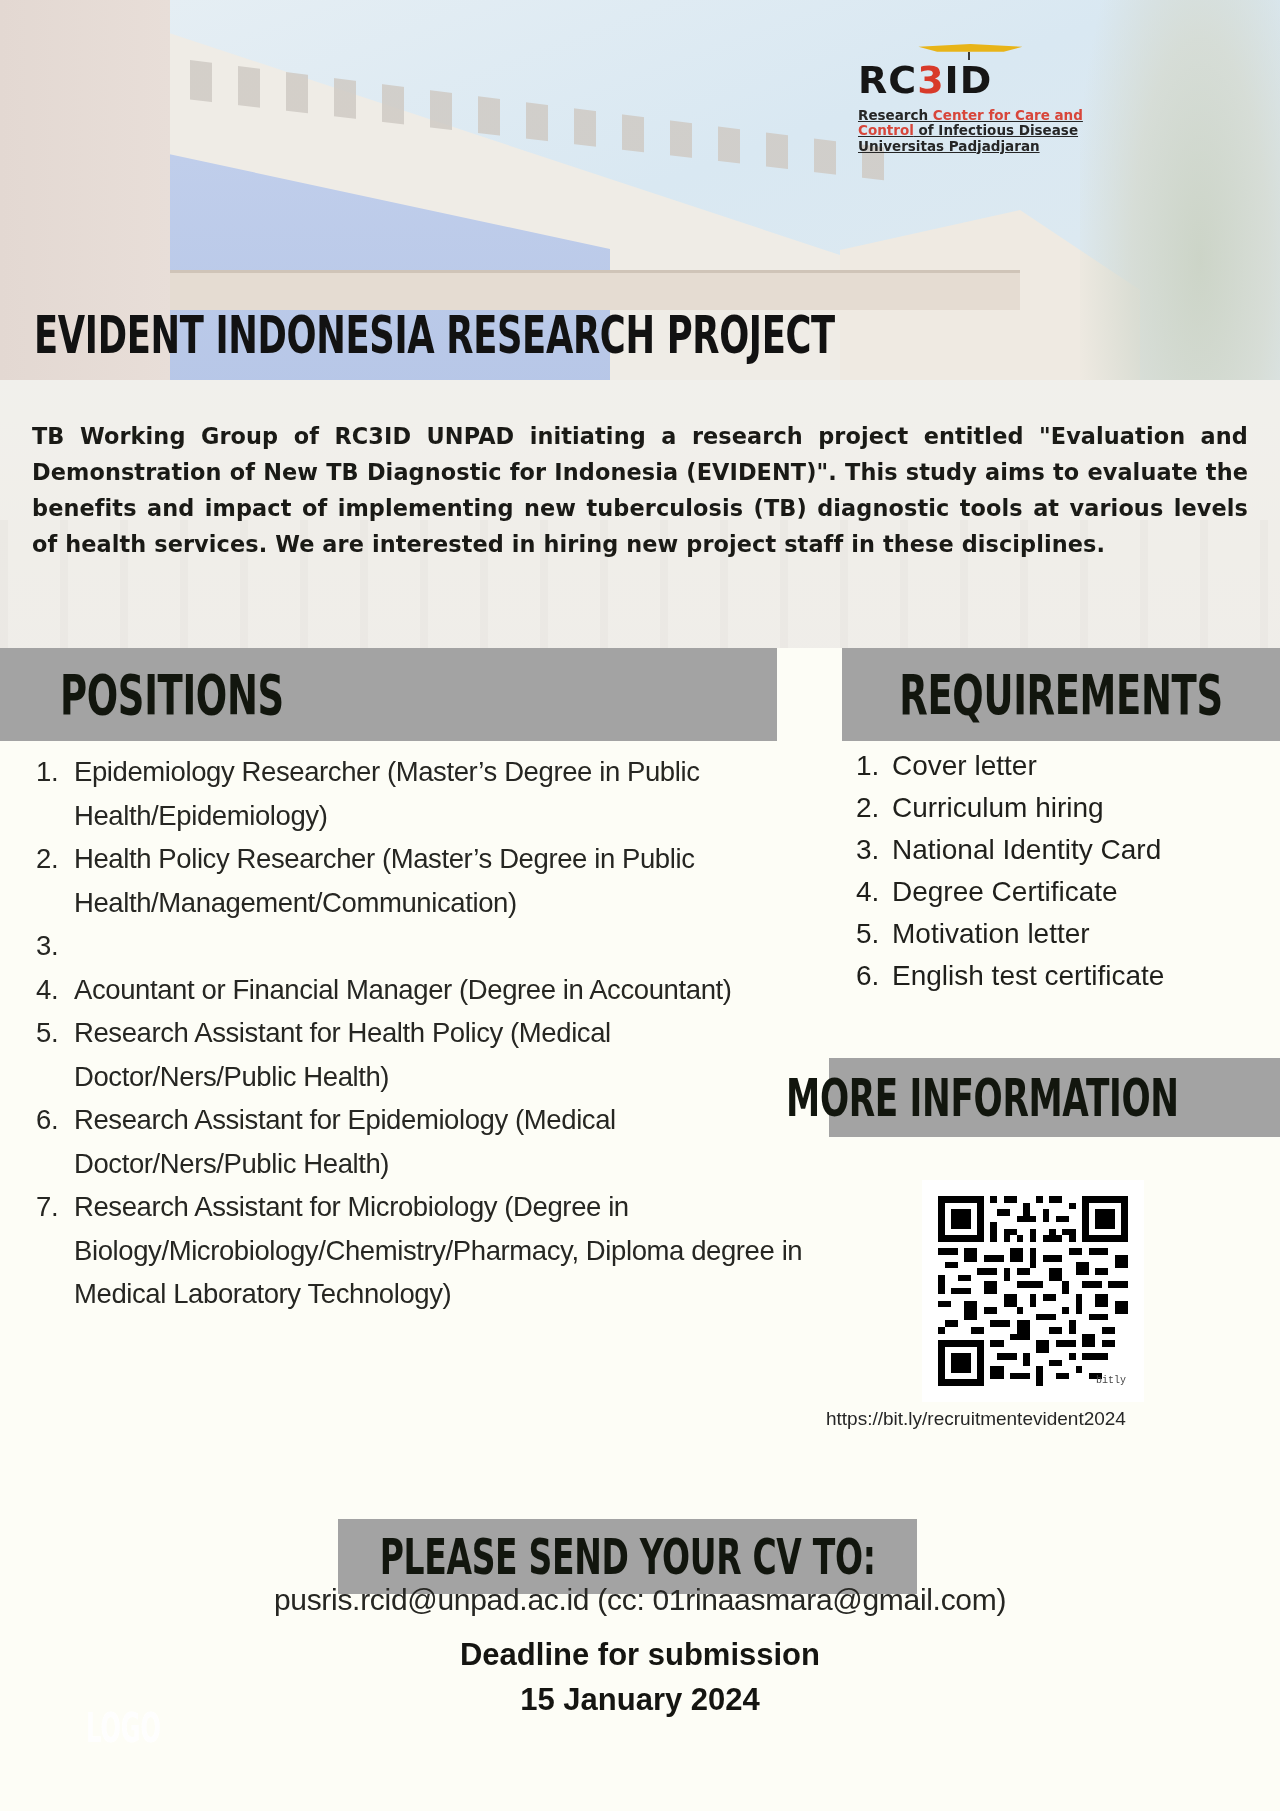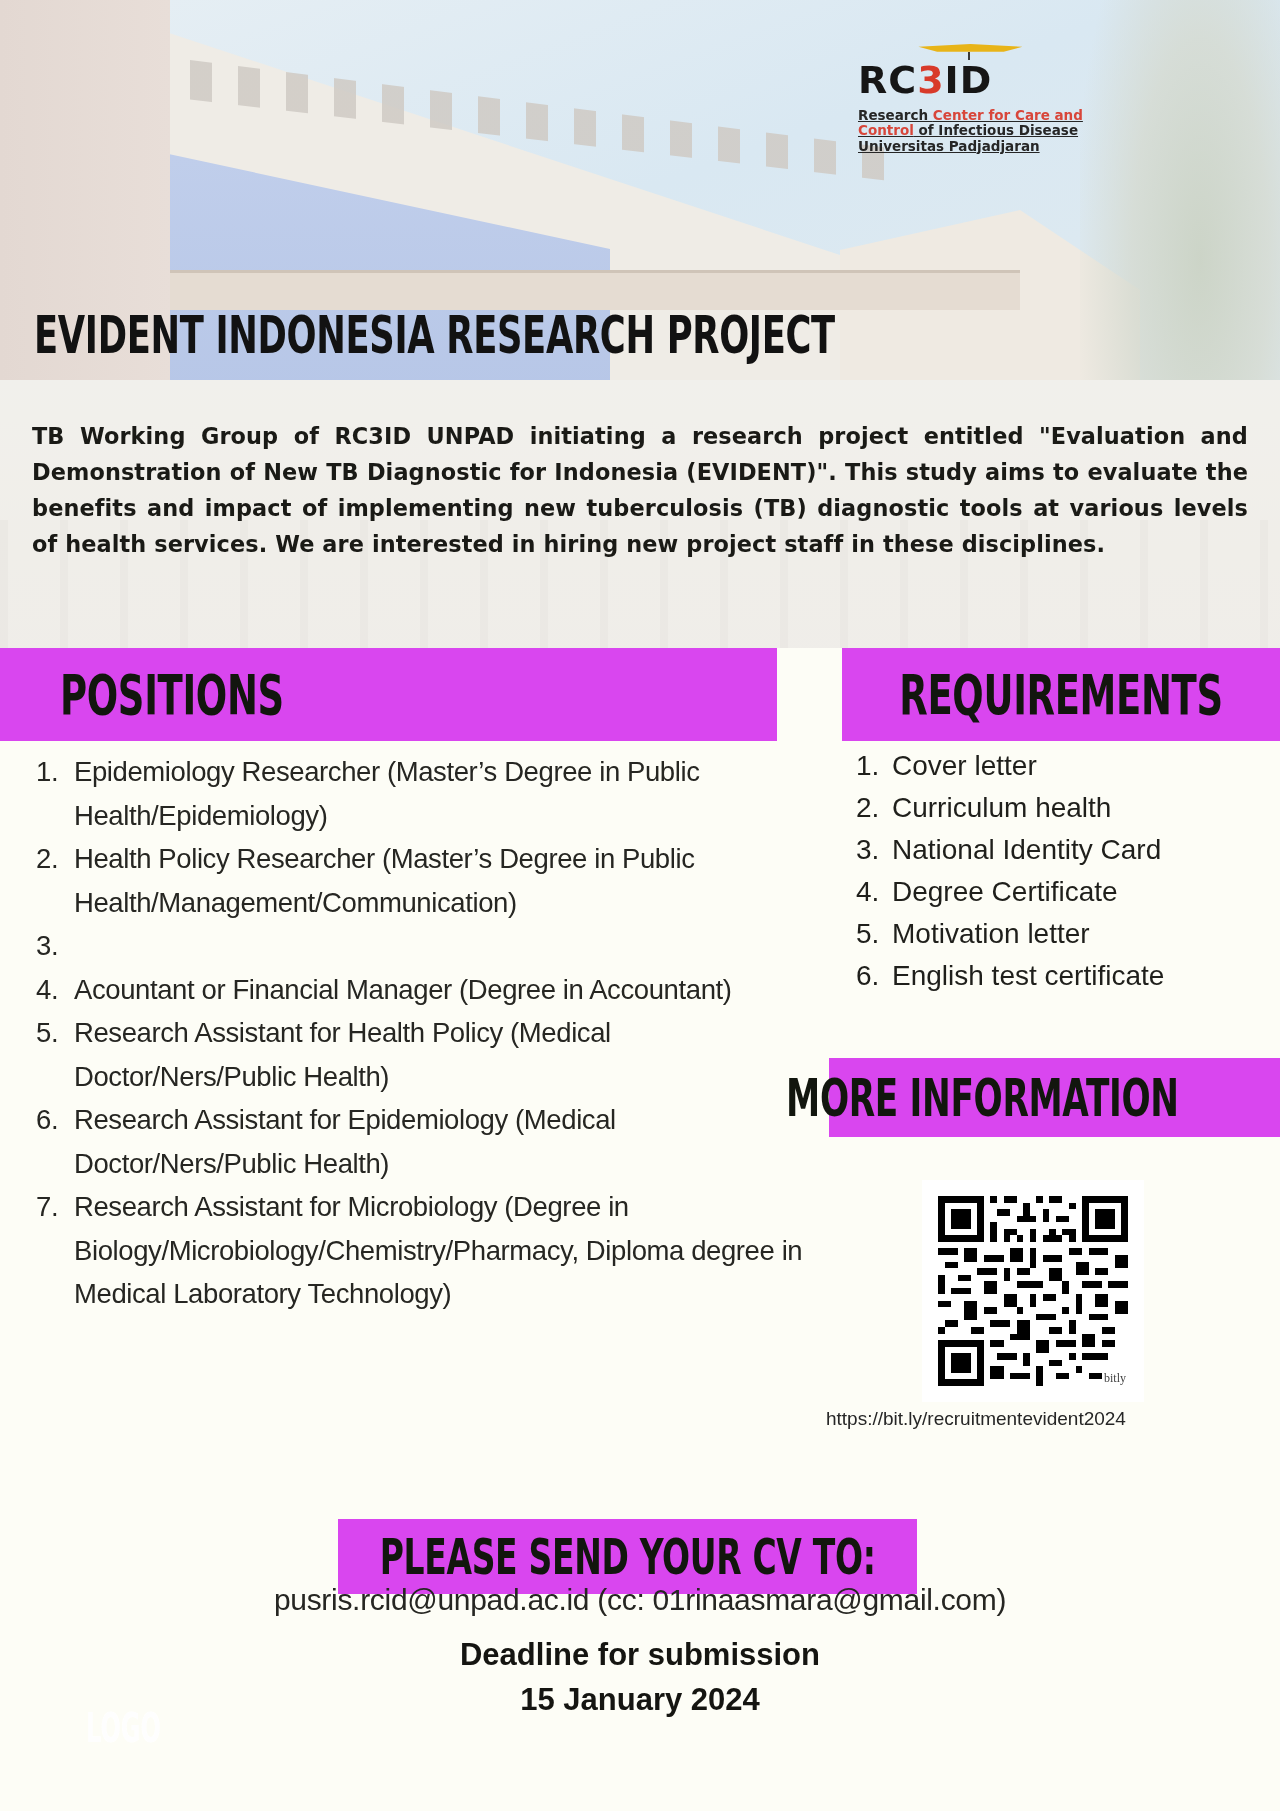--- a/index.html
+++ b/index.html
@@ -85,21 +85,21 @@
     }
 
     
     .intro {
       position: absolute; left: 32px; top: 418px; width: 1216px;
       font-family: "DejaVu Sans", sans-serif; font-weight: bold; font-size: 22.4px; line-height: 36px;
       text-align: justify; color: #1a1a16; letter-spacing: 0.1px;
     }
 
     
-    .bar { position: absolute; background: #d946ef; display: flex; align-items: center; }
+    .bar { position: absolute; background: #a3a3a3; display: flex; align-items: center; }
     .bar .label {
       font-family: "DejaVu Sans", sans-serif; font-weight: bold; color: #12160e; white-space: nowrap;
       transform: scaleX(0.66); letter-spacing: -0.5px;
     }
     .bar-positions { left: 0; top: 648px; width: 777px; height: 93px; }
     .bar-positions .label { font-size: 56px; margin-left: 60px; transform-origin: left center; }
     .bar-requirements { left: 842px; top: 648px; width: 438px; height: 93px; justify-content: center; }
     .bar-requirements .label { font-size: 56px; transform-origin: center center; }
     .bar-moreinfo { left: 829px; top: 1058px; width: 451px; height: 79px; justify-content: flex-end; }
     .bar-moreinfo .label { font-size: 52px; transform-origin: center center; }
@@ -120,21 +120,21 @@
       position: absolute; left: 856px; top: 745px; width: 420px; list-style: none;
       font-family: "Liberation Sans", sans-serif; font-size: 28px; line-height: 42px; color: #1f1f1b;
     }
     .req-list li { display: flex; }
     .req-list .num { width: 36px; flex: none; }
 
     
     .qr-wrap { position: absolute; left: 922px; top: 1180px; width: 222px; height: 222px; background: #ffffff; display: flex; align-items: center; justify-content: center; }
     .qr { width: 190px; height: 190px; position: relative; }
     .qr svg { width: 190px; height: 190px; display: block; }
-    .qr-brand { position: absolute; right: 2px; bottom: 0; font-size: 12px; color: #444; font-family: Liberation Serif, serif; padding-left: 32px; }
+    .qr-brand { position: absolute; right: 2px; bottom: 0; font-size: 10px; color: #444; font-family: Liberation Mono, monospace; padding-left: 32px; }
     .qr-url { position: absolute; left: 826px; top: 1408px; width: 420px; font-family: "Liberation Sans", sans-serif; font-size: 19px; color: #262626; }
 
     
     .send-email { position: absolute; left: 0; top: 1583px; width: 1280px; text-align: center; font-family: "Liberation Sans", sans-serif; font-size: 30px; color: #262622; letter-spacing: -0.3px; }
     .deadline-label { position: absolute; left: 0; top: 1637px; width: 1280px; text-align: center; font-family: "Liberation Sans", sans-serif; font-weight: bold; font-size: 31px; color: #151511; }
     .deadline-date { position: absolute; left: 0; top: 1682px; width: 1280px; text-align: center; font-family: "Liberation Sans", sans-serif; font-weight: bold; font-size: 31px; color: #151511; }
     .logo-placeholder { position: absolute; left: 86px; top: 1705px; font-family: "DejaVu Sans", sans-serif; font-weight: bold; font-size: 40px; color: #ffffff; transform: scaleX(0.6); transform-origin: left center; opacity: .95; }
   </style>
 </head>
 <body>
@@ -211,21 +211,21 @@
 <div class="bar bar-requirements">
   <span class="label">REQUIREMENTS</span>
 </div>
 <ol class="req-list">
   <li>
       <span class="num">1.</span>
       <span>Cover letter</span>
     </li>
   <li>
       <span class="num">2.</span>
-      <span>Curriculum health</span>
+      <span>Curriculum hiring</span>
     </li>
   <li>
       <span class="num">3.</span>
       <span>National Identity Card</span>
     </li>
   <li>
       <span class="num">4.</span>
       <span>Degree Certificate</span>
     </li>
   <li>

